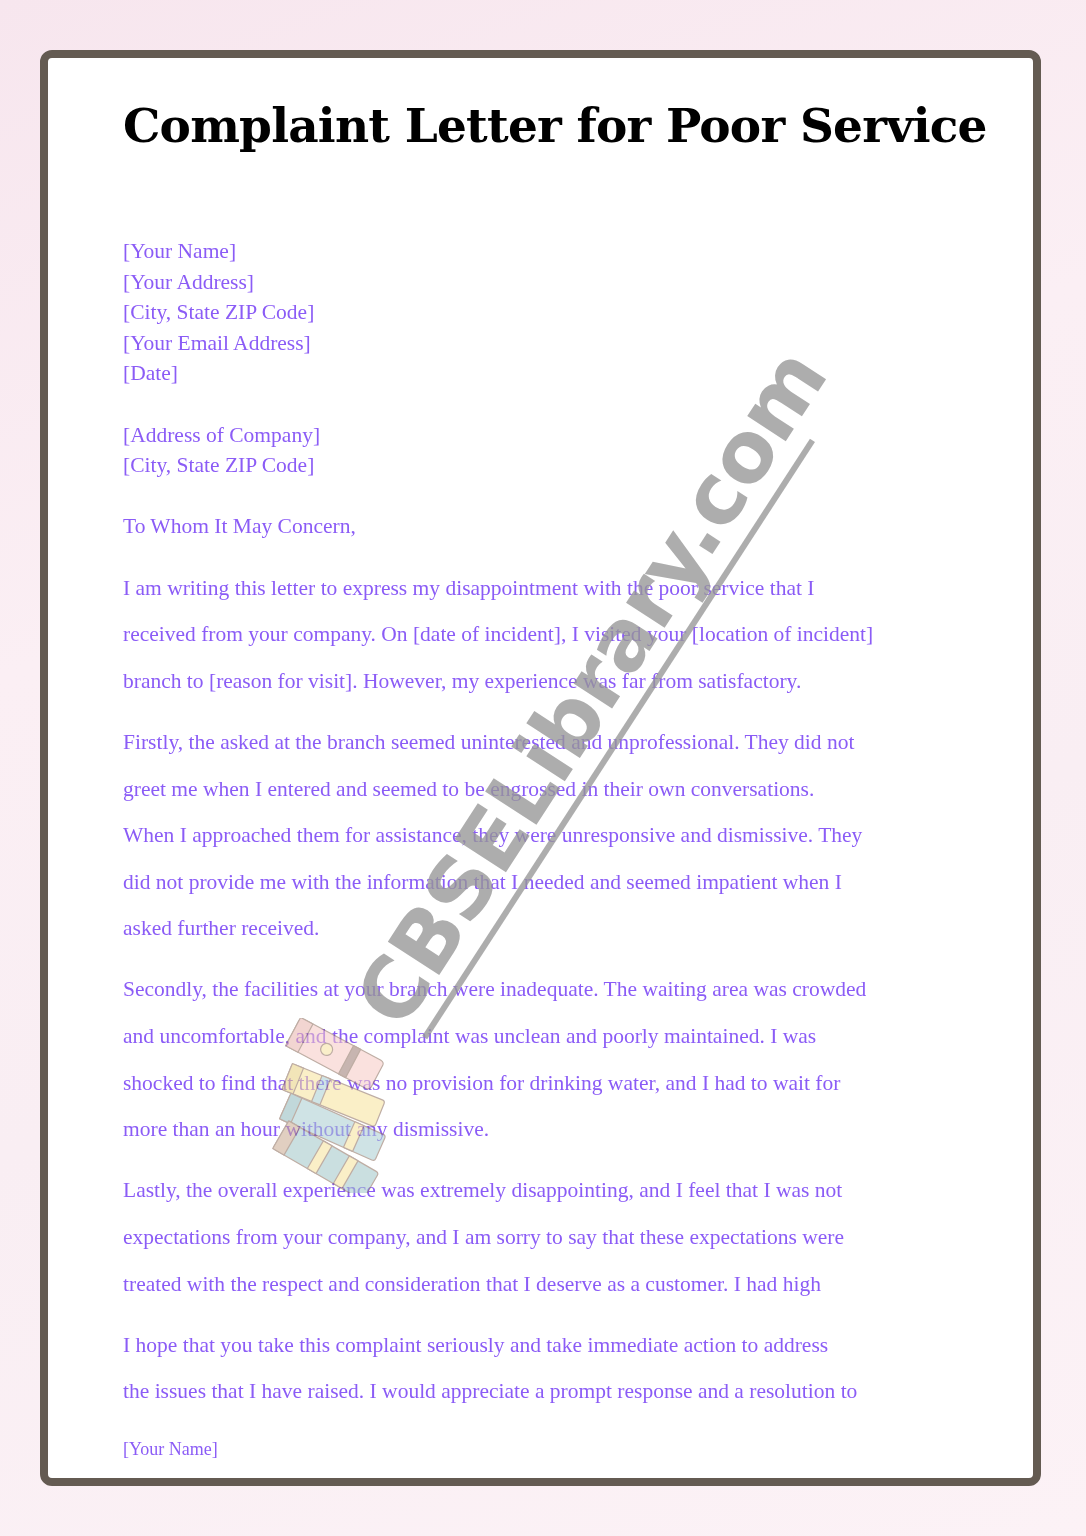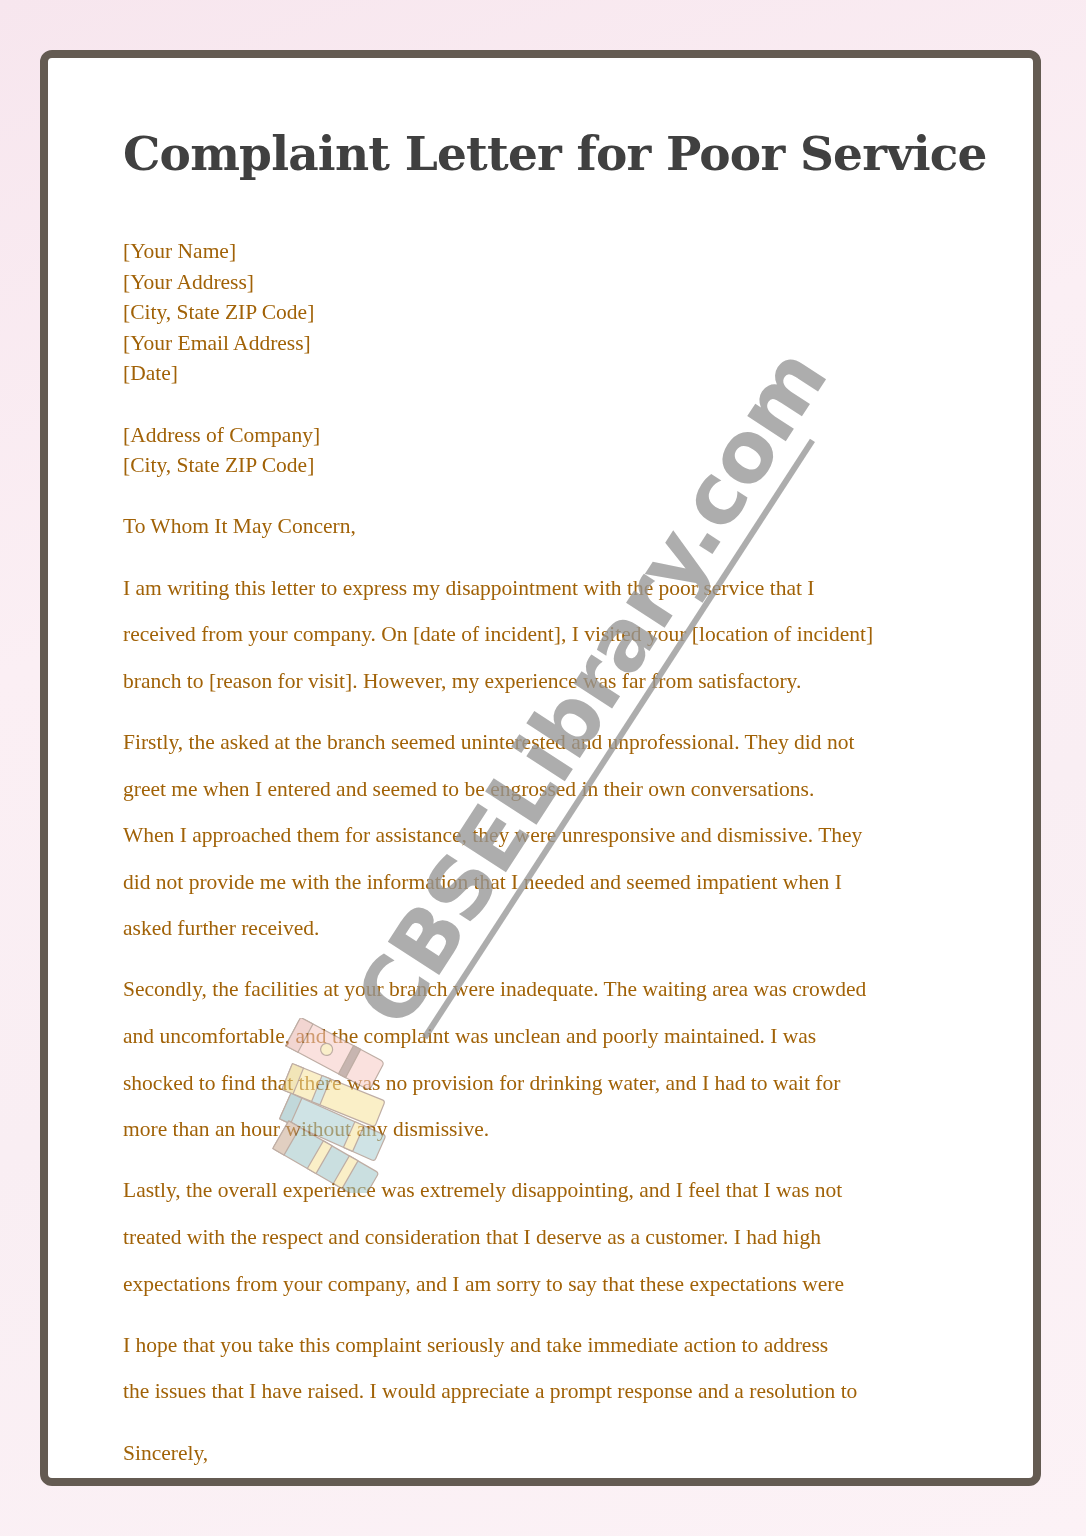--- a/index.html
+++ b/index.html
@@ -21,38 +21,38 @@
       width: 985px;
       height: 1420px;
       border: 8px solid #645b52;
       border-radius: 12px;
       background: #ffffff;
       overflow: hidden;
     }
     .title {
       position: absolute;
       left: 75px;
-      top: 68px;
+      top: 40px;
       margin: 0;
       font-family: "DejaVu Serif", "Liberation Serif", serif;
       font-weight: bold;
       font-size: 47px;
       letter-spacing: -0.8px;
-      color: #404040;
+      color: #000000;
       white-space: nowrap;
     }
     .content {
       position: absolute;
       left: 75px;
       top: 178px;
       width: 880px;
       font-family: "Liberation Serif", "DejaVu Serif", serif;
       font-size: 21.5px;
       line-height: 30.6px;
-      color: #a16207;
+      color: #8b5cf6;
     }
     .block { margin: 0 0 30.6px 0; }
     .line { display: block; white-space: nowrap; }
     .para { margin: 0 0 30.6px 0; }
     .para .line { white-space: nowrap; margin-top: 16px; }
     .signoff { margin: 0; }
     .signname {
       margin-top: 24px;
       font-size: 18px;
       line-height: 22px;
@@ -138,32 +138,29 @@
 
     <div class="para">
       <span class="line">Secondly, the facilities at your branch were inadequate. The waiting area was crowded</span>
       <span class="line">and uncomfortable, and the complaint was unclean and poorly maintained. I was</span>
       <span class="line">shocked to find that there was no provision for drinking water, and I had to wait for</span>
       <span class="line">more than an hour without any dismissive.</span>
     </div>
 
     <div class="para">
       <span class="line">Lastly, the overall experience was extremely disappointing, and I feel that I was not</span>
+      <span class="line">expectations from your company, and I am sorry to say that these expectations were</span>
       <span class="line">treated with the respect and consideration that I deserve as a customer. I had high</span>
-      <span class="line">expectations from your company, and I am sorry to say that these expectations were</span>
     </div>
 
     <div class="para">
       <span class="line">I hope that you take this complaint seriously and take immediate action to address</span>
       <span class="line">the issues that I have raised. I would appreciate a prompt response and a resolution to</span>
     </div>
 
-    <div class="signoff">
-      <span class="line">Sincerely,</span>
-    </div>
     <div class="signname">
       <span class="line">[Your Name]</span>
     </div>
   </div>
 </div>
 
 <svg class="books" viewBox="0 0 150 175" xmlns="http://www.w3.org/2000/svg">
   <g stroke="#8a6b5a" stroke-width="1.2" stroke-linejoin="round">
 
     <g transform="rotate(28 75 40)">

